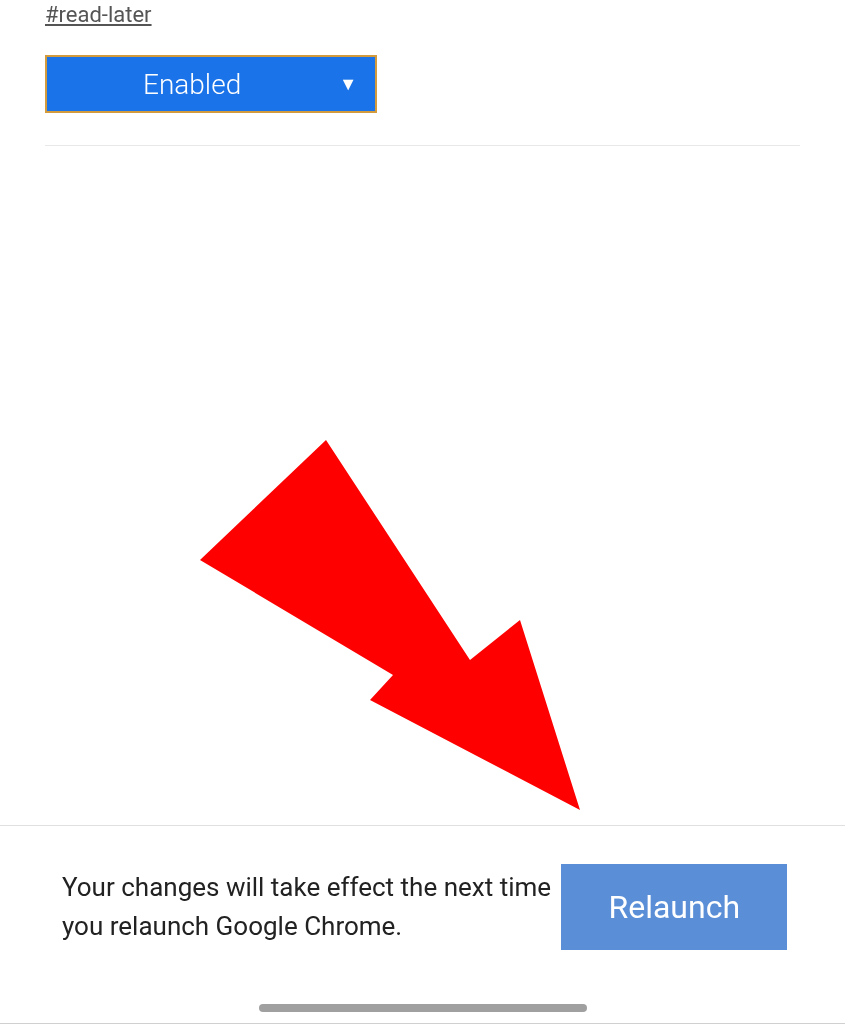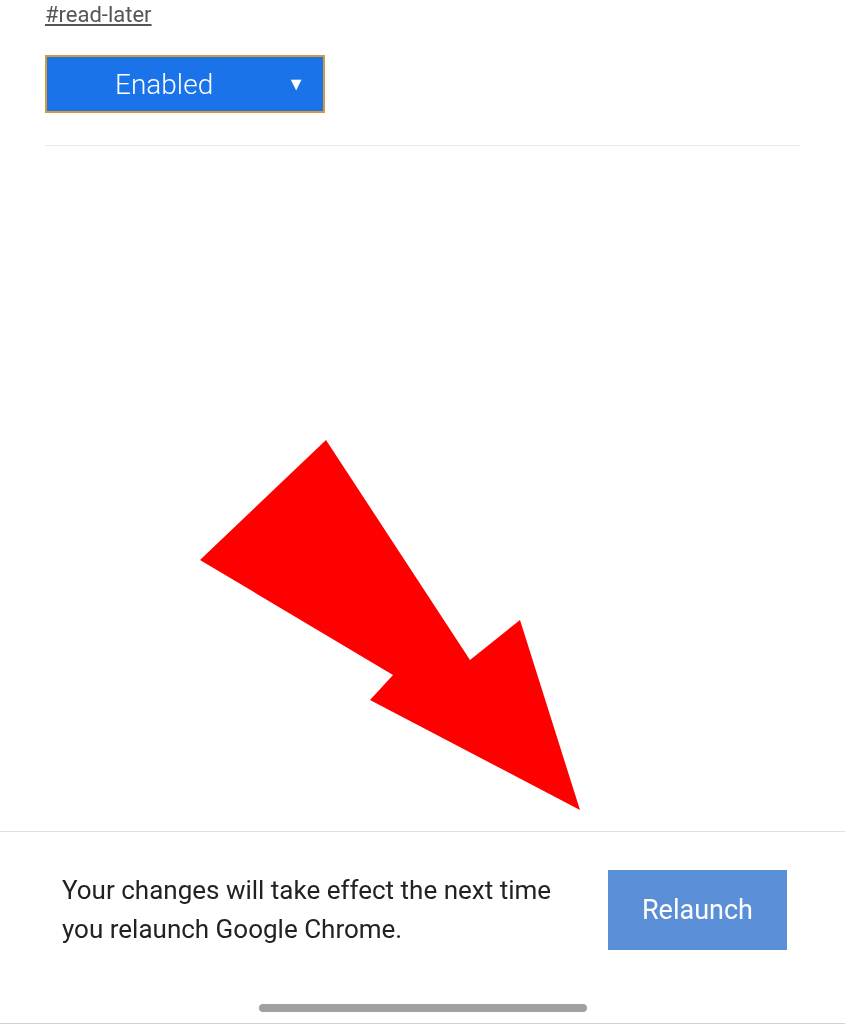--- a/index.html
+++ b/index.html
@@ -28,28 +28,28 @@
       margin-top: 2px;
       display: inline-block;
     }
     
     .dropdown-container {
       margin-top: 28px;
       position: relative;
     }
     
     .dropdown {
-      width: 280px;
+      width: 332px;
       height: 58px;
       background: #1a73e8;
       border: 2px solid #d49b3d;
       color: #ffffff;
       font-size: 28px;
       font-weight: 300;
-      padding-left: 68px;
+      padding-left: 96px;
       cursor: pointer;
       position: relative;
       display: flex;
       align-items: center;
     }
     
     .dropdown-arrow {
       position: absolute;
       right: 18px;
       top: 50%;
@@ -93,23 +93,23 @@
       color: #222;
       line-height: 1.5;
       font-weight: 400;
       max-width: 500px;
     }
     
     .relaunch-button {
       background: #5a8fd8;
       color: #ffffff;
       border: none;
-      font-size: 27px;
+      font-size: 32px;
       font-weight: 400;
-      padding: 24px 34px;
+      padding: 24px 47px;
       cursor: pointer;
       font-family: inherit;
     }
     
     .scrollbar-indicator {
       position: absolute;
       bottom: 12px;
       left: 50%;
       transform: translateX(-50%);
       width: 328px;

